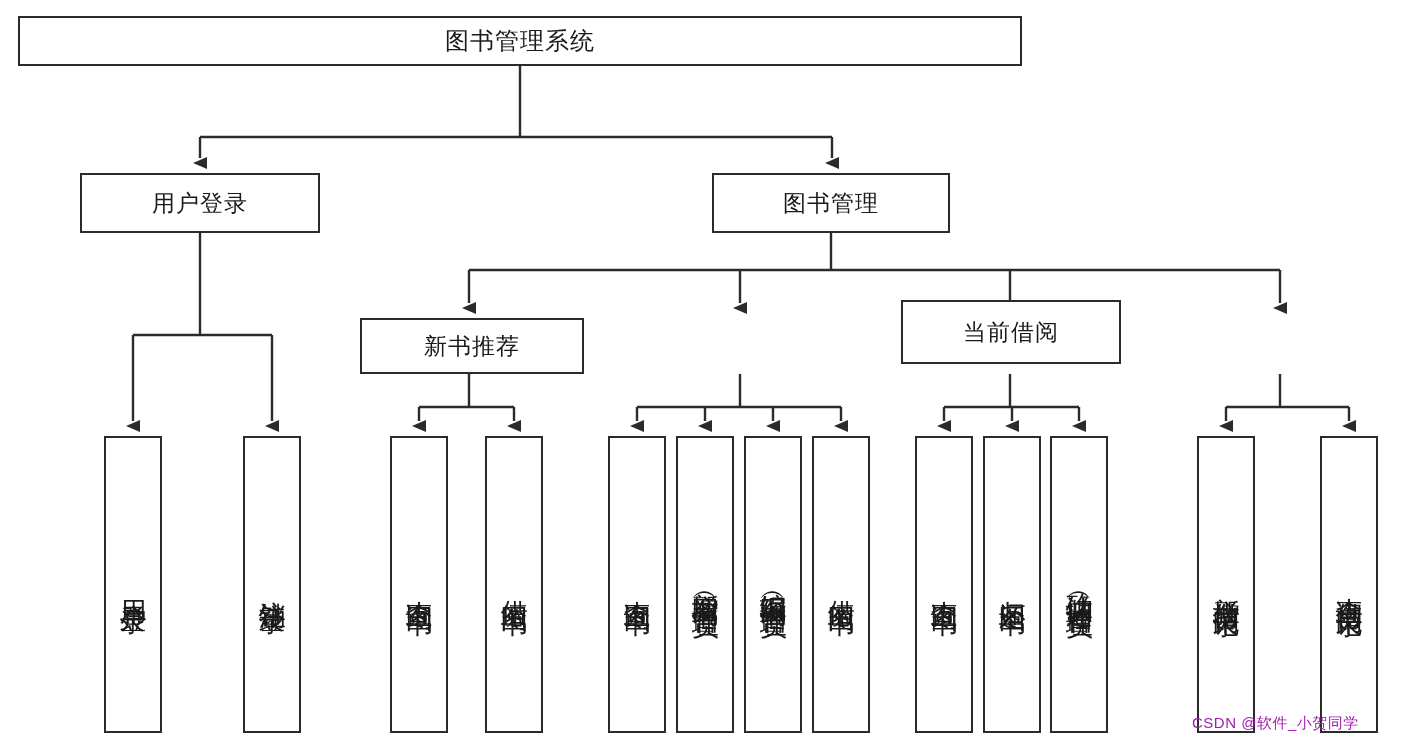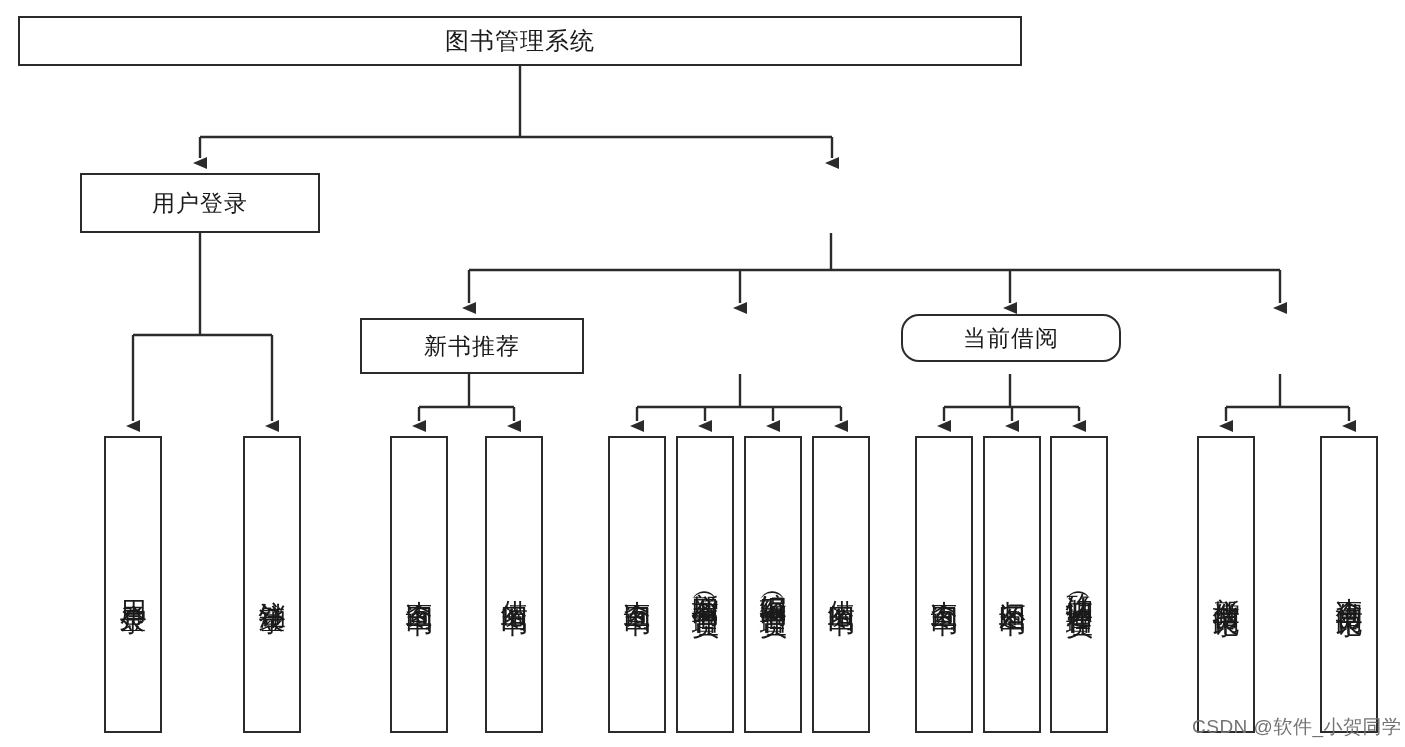--- a/index.html
+++ b/index.html
@@ -47,22 +47,22 @@
     line-height: 1.12;
     letter-spacing: 3px;
     text-align: center;
     white-space: nowrap;
   }
   #root-node {
     font-size: 24px;
   }
   .watermark {
     position: absolute;
-    color: #737373;
-    font-size: 19px;
+    color: #a21caf;
+    font-size: 15px;
     white-space: nowrap;
     letter-spacing: 0.5px;
   }
 </style>
 </head>
 <body>
 
 <div id="canvas">
 
   <svg id="wires" viewBox="0 0 1405 747" width="1405" height="747" xmlns="http://www.w3.org/2000/svg">
@@ -111,23 +111,24 @@
       <path d="M1280,374 L1280,407"></path>
       <path d="M1226,407 L1349,407"></path>
       <path d="M1226,407 L1226,421" marker-end="url(#arrow)"></path>
       <path d="M1349,407 L1349,421" marker-end="url(#arrow)"></path>
     </g>
   </svg>
 
   <div class="node node-h" id="root-node" style="left: 18px; top: 16px; width: 1004px; height: 50px;">图书管理系统</div>
 
   <div class="node node-h" style="left: 80px; top: 173px; width: 240px; height: 60px;">用户登录</div>
+  <div class="node node-h" style="left: 712px; top: 173px; width: 238px; height: 60px;">图书管理</div>
 
   <div class="node node-h" style="left: 360px; top: 318px; width: 224px; height: 56px;">新书推荐</div>
-  <div class="node node-h" style="left: 901px; top: 314px; width: 220px; height: 48px; border-radius: 18px;">当前借阅</div>
+  <div class="node node-h" style="left: 901px; top: 300px; width: 220px; height: 64px;">当前借阅</div>
 
   <div class="node node-v" style="left: 104px; top: 436px; width: 58px; height: 297px;">用户登录</div>
   <div class="node node-v" style="left: 243px; top: 436px; width: 58px; height: 297px;">注销登录</div>
 
   <div class="node node-v" style="left: 390px; top: 436px; width: 58px; height: 297px;">查询图书</div>
   <div class="node node-v" style="left: 485px; top: 436px; width: 58px; height: 297px;">借阅图书</div>
 
   <div class="node node-v" style="left: 608px; top: 436px; width: 58px; height: 297px;">查询图书</div>
   <div class="node node-v" style="left: 676px; top: 436px; width: 58px; height: 297px;">新增图书（管理员）</div>
   <div class="node node-v" style="left: 744px; top: 436px; width: 58px; height: 297px;">编辑图书（管理员）</div>

